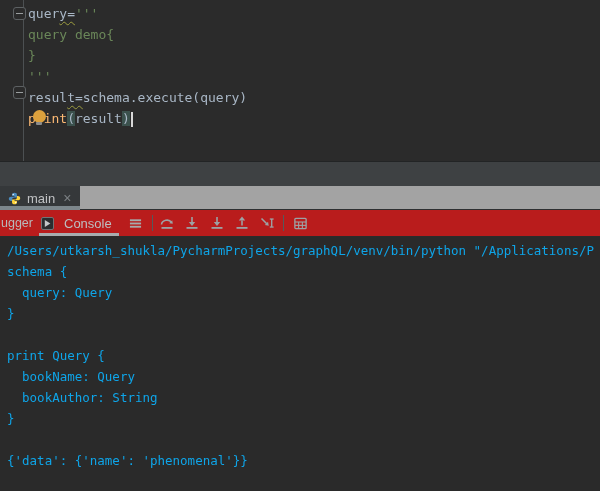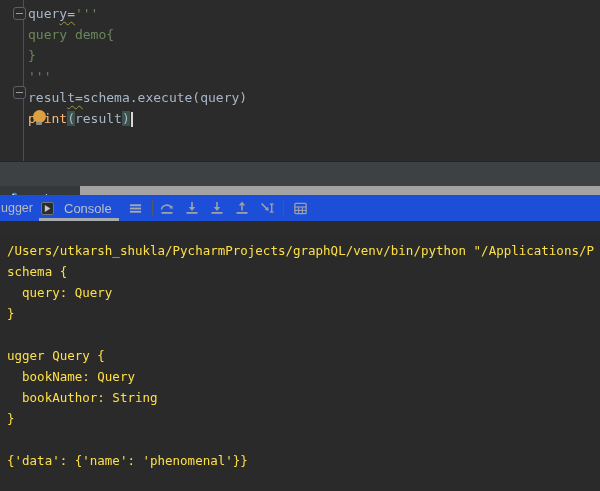--- a/index.html
+++ b/index.html
@@ -32,35 +32,35 @@
   .tw-header { position:absolute; left:0; top:162px; width:600px; height:48px; background:#3E4143;
                font-family:"Liberation Sans", sans-serif; }
   .tab-row { position:absolute; left:0; top:24px; width:600px; height:24px; background:#a3a3a3;
              border-bottom:1px solid #2E3032; }
   .session-tab { position:absolute; left:0; top:0; width:80px; height:24px; background:#35383A;
                  display:flex; align-items:center; padding-left:8px; cursor:default; }
   .session-tab::after { content:""; position:absolute; left:0; bottom:0; width:80px; height:4px; background:#7D878C; }
   .session-tab .tab-label { color:#C0C2C4; font-size:13px; margin-left:6px; }
   .session-tab .close { color:#7C8184; font-size:14px; margin-left:8px; line-height:1; }
   
-  .toolbar { position:absolute; left:0; top:195px; width:600px; height:26px; background:#1d4ed8;
+  .toolbar { position:absolute; left:0; top:210px; width:600px; height:26px; background:#b91c1c;
              display:flex; align-items:center; font-family:"Liberation Sans", sans-serif; }
   .partial-tab { color:#B8BABC; font-size:12.5px; margin-left:1px; width:30px; }
   .console-tab { position:relative; height:26px; display:flex; align-items:center; margin-left:8px;
                  padding:0 7px 0 2px; }
   .console-tab::after { content:""; position:absolute; left:0; bottom:0; width:100%; height:3px; background:#A8ACAE; }
   .console-ic { width:13px; height:13px; border:1px solid #717476; border-radius:2px; background:#2A2C2E;
                 display:inline-flex; align-items:center; justify-content:center; }
   .console-tab .tab-label { color:#BDBFC1; font-size:13px; margin-left:10px; }
   .tbtn { width:16px; height:16px; margin-left:9px; display:flex; align-items:center; justify-content:center; }
   .tbtn.first { margin-left:6px; }
   .sep { width:1px; height:16px; background:#55595B; margin-left:8px; }
   
   .console { position:absolute; left:0; top:237px; width:600px; height:254px; background:#2A2A2A;
-             padding:3px 0 0 7px; font-size:12.5px; line-height:21px; color:#fde047; overflow:hidden; }
+             padding:3px 0 0 7px; font-size:12.5px; line-height:21px; color:#0ea5e9; overflow:hidden; }
   .console-line { white-space:pre; min-height:21px; }
 </style>
 </head>
 <body>
 
 <div class="screen">
 
   <div class="editor">
     <div class="gutter-line"></div>
     <div class="fold-marker fm1"></div>
@@ -160,21 +160,21 @@
       </svg>
     </div>
   </div>
 
   <div class="console">
       <div class="console-line">/Users/utkarsh_shukla/PycharmProjects/graphQL/venv/bin/python "/Applications/P</div>
       <div class="console-line">schema {</div>
       <div class="console-line">  query: Query</div>
       <div class="console-line">}</div>
       <div class="console-line"></div>
-      <div class="console-line">ugger Query {</div>
+      <div class="console-line">print Query {</div>
       <div class="console-line">  bookName: Query</div>
       <div class="console-line">  bookAuthor: String</div>
       <div class="console-line">}</div>
       <div class="console-line"></div>
       <div class="console-line">{'data': {'name': 'phenomenal'}}</div>
     </div>
 
 </div>
 
 </body></html>

